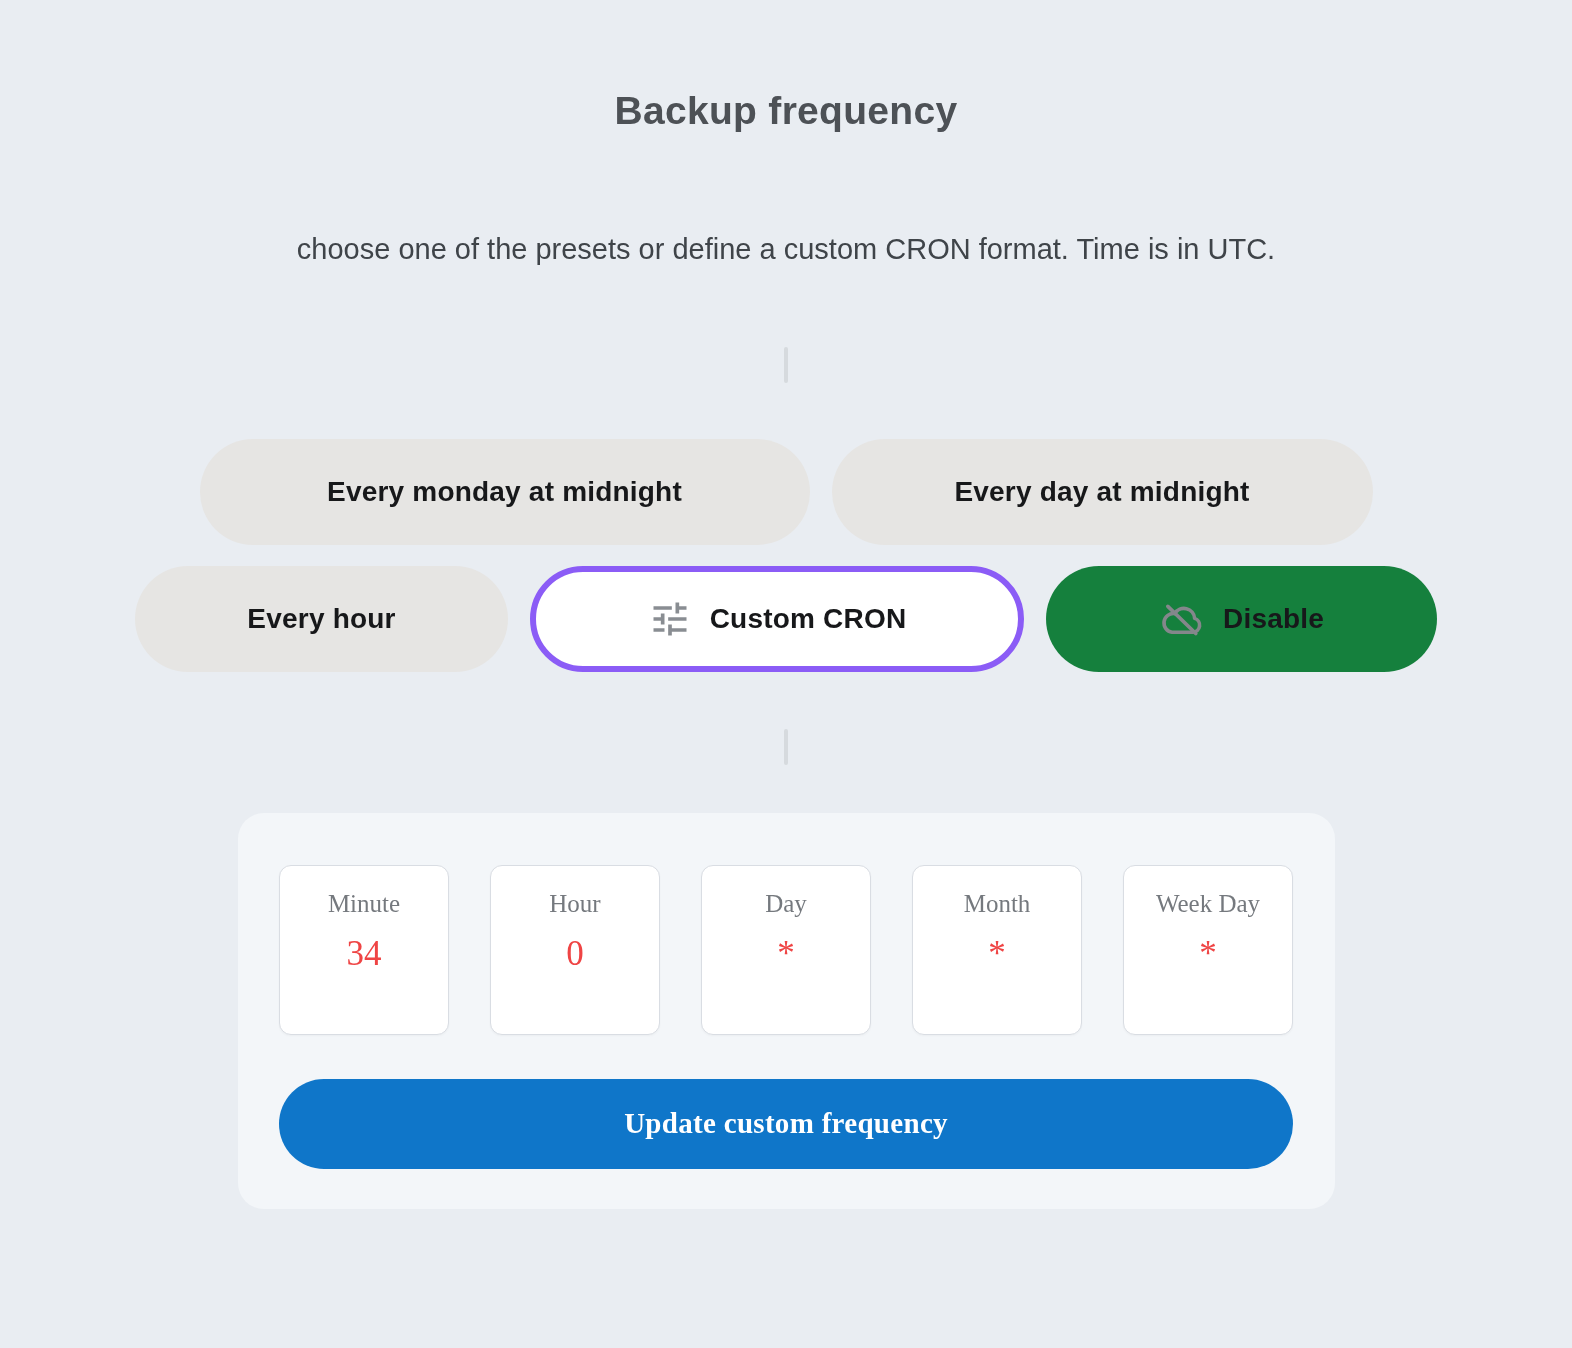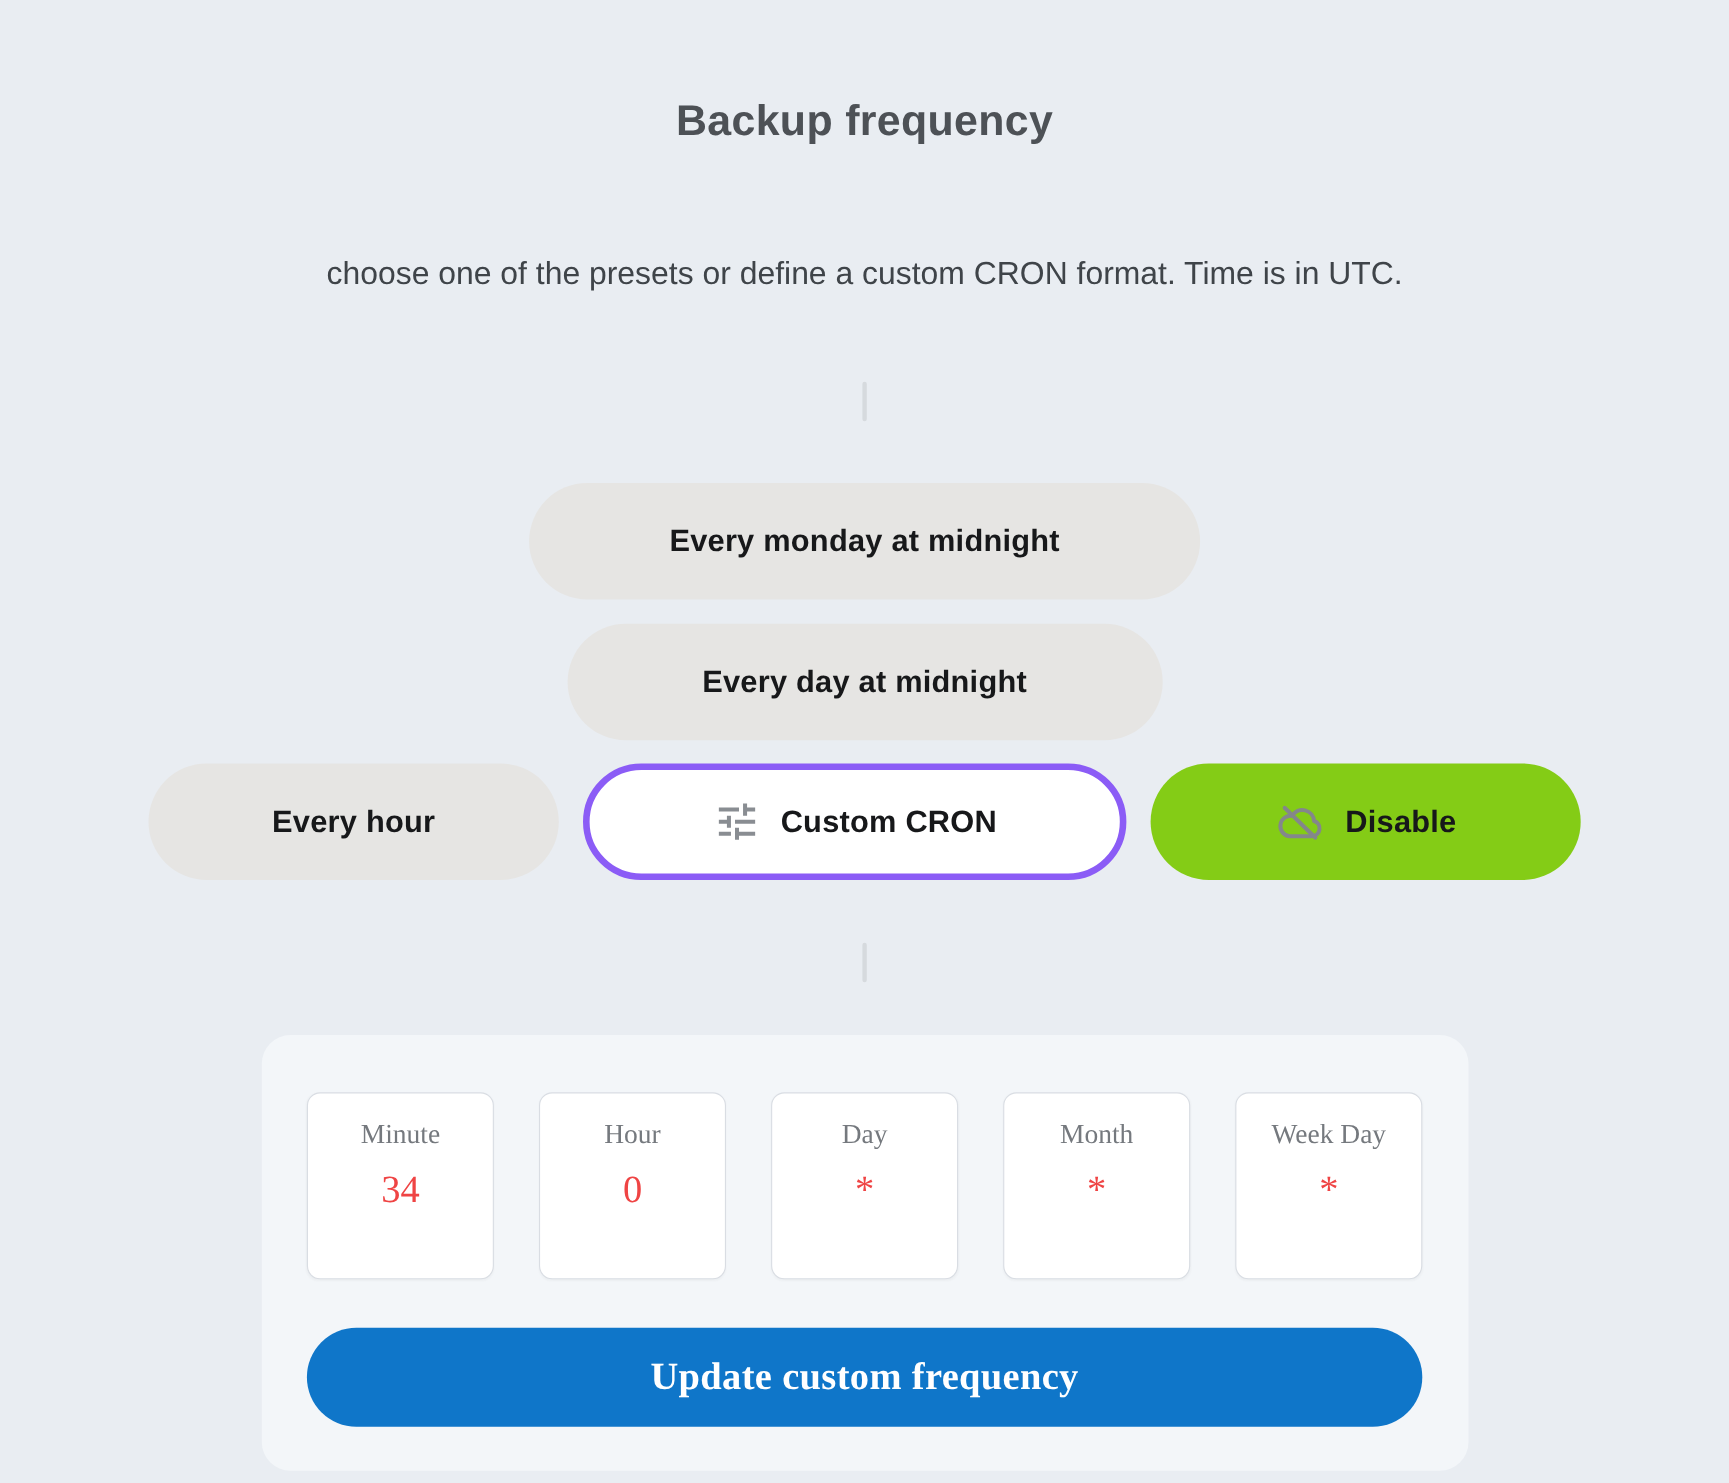--- a/index.html
+++ b/index.html
@@ -23,39 +23,39 @@
     font-size: 29px; color: #3f4449;
     line-height: 56px; text-align: center; font-weight: 400;
   }
   .divider {
     width: 4px; height: 36px; border-radius: 2px;
     background: #d6dade;
   }
   .divider.d1 { margin-top: 70px; }
   .divider.d2 { margin-top: 57px; }
   .row { display: flex; gap: 22px; align-items: center; }
-  .row1 { margin-top: 56px; flex-direction: column; }
+  .row1 { margin-top: 56px; }
   .row2 { margin-top: 21px; }
   button.pill {
     display: flex; align-items: center; justify-content: center; gap: 18px;
     height: 106px; border-radius: 53px; border: none; cursor: pointer;
     background: #e6e5e3;
     font-family: inherit; font-size: 28px; font-weight: 700; color: #17181a;
     letter-spacing: 0.2px;
   }
   .w-monday { width: 610px; }
   .w-day    { width: 541px; }
   .w-hour   { width: 373px; }
   .w-cron   { width: 494px; }
   .w-disable{ width: 391px; }
   button.pill.selected {
     background: #ffffff;
     border: 6px solid #8b5cf6;
   }
-  button.pill.beige { background: #84cc16; }
+  button.pill.beige { background: #15803d; }
   .icon { display: inline-flex; align-items: center; justify-content: center; }
   .icon svg { display: block; }
   .panel {
     margin-top: 48px;
     width: 1097px; height: 396px;
     background: #f3f6f9; border-radius: 26px;
     display: flex; flex-direction: column; align-items: center;
     padding-top: 52px;
     font-family: Liberation Serif, serif;
   }
@@ -66,21 +66,21 @@
     box-shadow: 0 1px 2px rgba(40,50,60,0.04);
     display: flex; flex-direction: column; align-items: center;
     padding-top: 24px; cursor: text;
   }
   .field-label { font-size: 25px; color: #75797e; font-weight: 400; }
   .field-value { margin-top: 16px; font-size: 35px; color: #ef4444; font-weight: 400; }
   .submit {
     margin-top: 44px;
     width: 1014px; height: 90px; border-radius: 45px; border: none; cursor: pointer;
     background: #0f76c9; color: #ffffff;
-    font-family: inherit; font-size: 35px; font-weight: 700; letter-spacing: 0.3px;
+    font-family: inherit; font-size: 29px; font-weight: 700; letter-spacing: 0.3px;
   }
 </style>
 </head>
 <body>
 
 <div class="page">
 
   <h1 class="title">Backup frequency</h1>
 
   <p class="desc">

